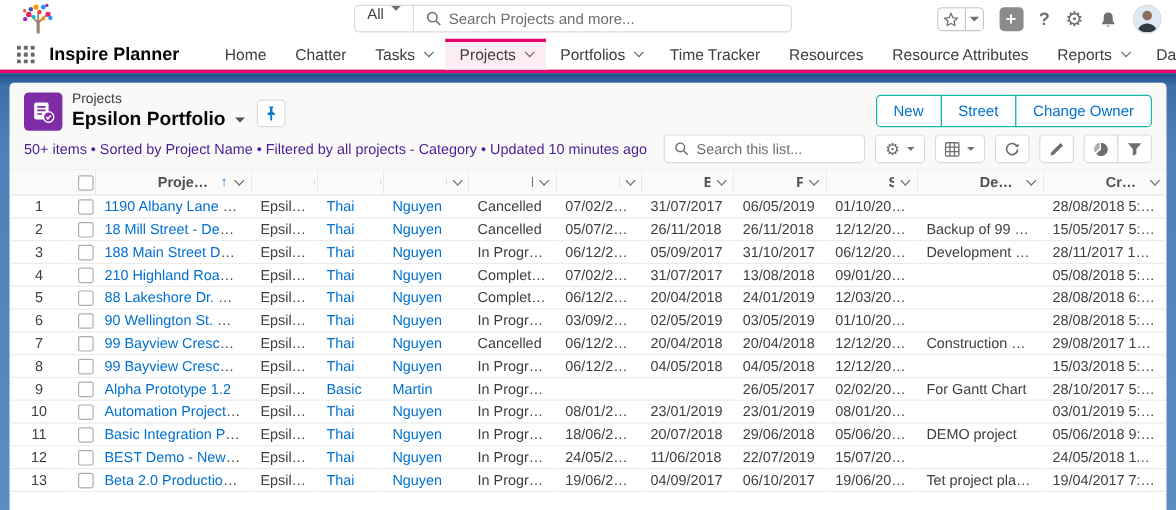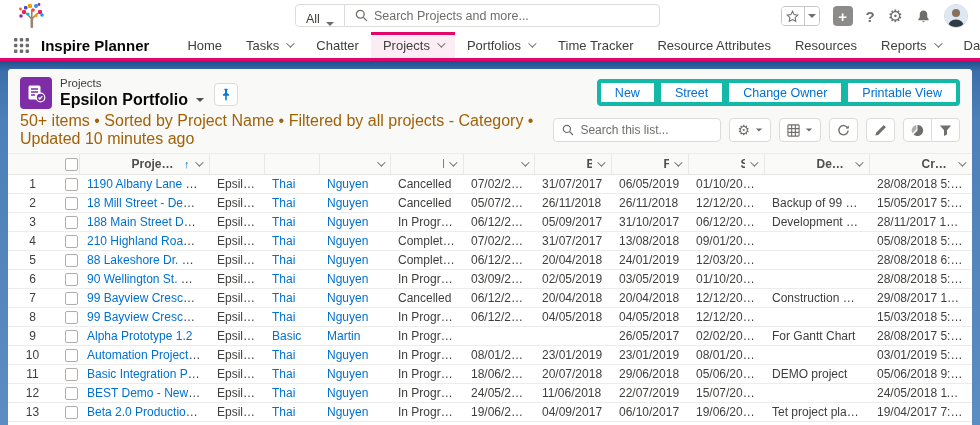--- a/index.html
+++ b/index.html
@@ -3,21 +3,21 @@
 <meta charset="utf-8">
 <style>
   * { margin:0; padding:0; box-sizing:border-box; }
   html,body { width:980px; height:425px; overflow:hidden; }
   body { font-family:"Liberation Sans","DejaVu Sans",sans-serif; font-size:13px; color:#3e3e3c; background:#fff; }
 
   
   .global-header { height:32px; background:#fff; display:flex; align-items:center; padding:0 12px; position:relative; }
   .logo svg { display:block; }
   .search-combo { position:absolute; left:295px; width:365px; height:23px; top:4px; border:1px solid #dddbda; border-radius:4px; display:flex; align-items:center; background:#fff; }
-  .scope-btn { display:flex; align-items:flex-end; gap:6px; padding:0 10px; height:100%; border:none; background:none; font-size:12.5px; color:#3e3e3c; cursor:pointer; }
+  .scope-btn { display:flex; align-items:flex-start; gap:6px; padding:0 10px; height:100%; border:none; background:none; font-size:12.5px; color:#3e3e3c; cursor:pointer; }
   .combo-divider { width:1px; height:100%; background:#dddbda; }
   .search-combo .mag { margin:0 6px 0 10px; display:flex; }
   .search-combo input { border:none; outline:none; flex:1; font-size:12.5px; color:#3e3e3c; background:transparent; }
   .search-combo input::placeholder { color:#706e6b; }
   .header-actions { margin-left:auto; display:flex; align-items:center; gap:13px; }
   .star-group { display:flex; border:1px solid #c9c7c5; border-radius:4px; overflow:hidden; height:20px; }
   .star-group .seg { display:flex; align-items:center; justify-content:center; width:22px; background:#fff; cursor:pointer; }
   .star-group .seg + .seg { border-left:1px solid #c9c7c5; width:15px; }
   .caret-down { width:0; height:0; border-left:4px solid transparent; border-right:4px solid transparent; border-top:4px solid #706e6b; }
   .plus-btn { width:20px; height:20px; border-radius:4px; background:#8c8b8a; color:#fff; font-size:15px; font-weight:bold; display:flex; align-items:center; justify-content:center; cursor:pointer; line-height:1; }
@@ -44,25 +44,25 @@
   .card { background:#fff; border-radius:4px 4px 0 0; height:356px; overflow:hidden; display:flex; flex-direction:column; }
   .card-header { background:#f9f9f8; padding:8px 12px 5px 12px; }
   .title-row { display:flex; align-items:flex-start; }
   .obj-icon { width:32px; height:32px; border-radius:4px; background:#7f2da6; display:flex; align-items:center; justify-content:center; margin-right:8px; }
   .titles { display:flex; flex-direction:column; }
   .obj-label { font-size:11.5px; color:#3e3e3c; line-height:13px; }
   .list-title-line { display:flex; align-items:center; gap:8px; }
   .list-title { font-size:16px; font-weight:bold; color:#080707; line-height:19px; cursor:pointer; }
   .pin-btn { width:24px; height:23px; border:1px solid #dddbda; border-radius:4px; background:#fff; display:flex; align-items:center; justify-content:center; margin-left:10px; margin-top:6px; cursor:pointer; }
   .btn-group { margin-left:auto; display:flex; margin-top:2px; }
-  .btn-group button { height:27px; padding:0 14px; background:#fff; border:4px solid #14b8a6; color:#0070d2; font-size:12.5px; font-family:inherit; cursor:pointer; margin-left:-1px; white-space:nowrap; }
+  .btn-group button { height:27px; padding:0 14px; background:#fff; border:1px solid #14b8a6; color:#0070d2; font-size:12.5px; font-family:inherit; cursor:pointer; margin-left:-1px; white-space:nowrap; }
   .btn-group button:first-child { border-radius:4px 0 0 4px; margin-left:0; }
   .btn-group button:last-child { border-radius:0 4px 4px 0; }
   .meta-row { display:flex; align-items:center; margin-top:3px; }
-  .meta-text { font-size:16px; color:#a16207; }
+  .meta-text { font-size:12px; color:#4c1d95; }
   .list-controls { margin-left:auto; display:flex; align-items:center; gap:8px;border-radius:11px; }
   .list-search { width:168px; height:24px; border:1px solid #dddbda; border-radius:4px; background:#fff; display:flex; align-items:center; padding:0 8px; gap:6px; }
   .list-search input { border:none; outline:none; width:100%; font-size:12px; color:#3e3e3c; background:transparent; }
   .list-search input::placeholder { color:#706e6b; }
   .icon-group { display:flex; height:24px; }
   .icon-btn { height:24px; min-width:28px; padding:0 7px; border:1px solid #dddbda; background:#fff; border-radius:4px; display:flex; align-items:center; justify-content:center; gap:5px; cursor:pointer; color:#706e6b; }
   .icon-group .icon-btn { border-radius:0; margin-left:-1px; }
   .icon-group .icon-btn:first-child { border-radius:4px 0 0 4px; margin-left:0; }
   .icon-group .icon-btn:last-child { border-radius:0 4px 4px 0; }
   .icon-btn .caret-down { border-top-color:#706e6b; transform:scale(.8); }
@@ -164,42 +164,42 @@
           <rect x="11.6" y="11.6" width="3.4" height="3.4" rx="1"></rect>
         </g>
     </svg>
   </span>
   <span class="app-name">Inspire Planner</span>
   <div class="tabs">
       <div class="tab">
         <span>Home</span>
       </div>
       <div class="tab">
+        <span>Chatter</span>
+      </div>
+      <div class="tab">
         <span>Tasks</span>
         <span class="chev"></span>
-      </div>
-      <div class="tab">
-        <span>Chatter</span>
       </div>
       <div class="tab active">
         <span>Projects</span>
         <span class="chev"></span>
       </div>
       <div class="tab">
         <span>Portfolios</span>
         <span class="chev"></span>
       </div>
       <div class="tab">
         <span>Time Tracker</span>
       </div>
       <div class="tab">
+        <span>Resources</span>
+      </div>
+      <div class="tab">
         <span>Resource Attributes</span>
-      </div>
-      <div class="tab">
-        <span>Resources</span>
       </div>
       <div class="tab">
         <span>Reports</span>
         <span class="chev"></span>
       </div>
       <div class="tab">
         <span>Dashboards</span>
       </div>
     </div>
 
@@ -228,21 +228,20 @@
         </div>
         <button class="pin-btn">
           <svg width="12" height="13" viewBox="0 0 14 16">
               <path d="M5 1h4v1.2l-.8.8v3l2.6 2v1.6H8v4.6L7 16l-1-1.8V9.6H3.2V8l2.6-2v-3L5 2.2z" fill="#0b7ad1"></path>
             </svg>
         </button>
         <div class="btn-group">
             <button>New</button>
             <button>Street</button>
             <button>Change Owner</button>
-            <button>Printable View</button>
           </div>
       </div>
       <div class="meta-row">
         <span class="meta-text">50+ items • Sorted by Project Name • Filtered by all projects - Category • Updated 10 minutes ago</span>
         <div class="list-controls">
           <div class="list-search">
             <span style="display:flex;">
               <svg width="12" height="12" viewBox="0 0 14 14">
                   <circle cx="5.7" cy="5.7" r="4.2" fill="none" stroke="#706e6b" stroke-width="1.4"></circle>
                   <line x1="9" y1="9" x2="12.8" y2="12.8" stroke="#706e6b" stroke-width="1.4"></line>
@@ -528,21 +527,21 @@
             <td><a class="cell-link">Alpha Prototype 1.2</a></td>
             <td>Epsilon</td>
             <td><a class="cell-link">Basic</a></td>
             <td><a class="cell-link">Martin</a></td>
             <td>In Progress</td>
             <td></td>
             <td></td>
             <td>26/05/2017</td>
             <td>02/02/2017</td>
             <td>For Gantt Chart</td>
-            <td>28/08/2017 5:2...</td>
+            <td>28/10/2017 5:2...</td>
           </tr>
           <tr>
             <td class="num">10</td>
             <td>
               <input class="row-cb" type="checkbox" style="">
             </td>
             <td><a class="cell-link">Automation Project XYZ</a></td>
             <td>Epsilon</td>
             <td><a class="cell-link">Thai</a></td>
             <td><a class="cell-link">Nguyen</a></td>

